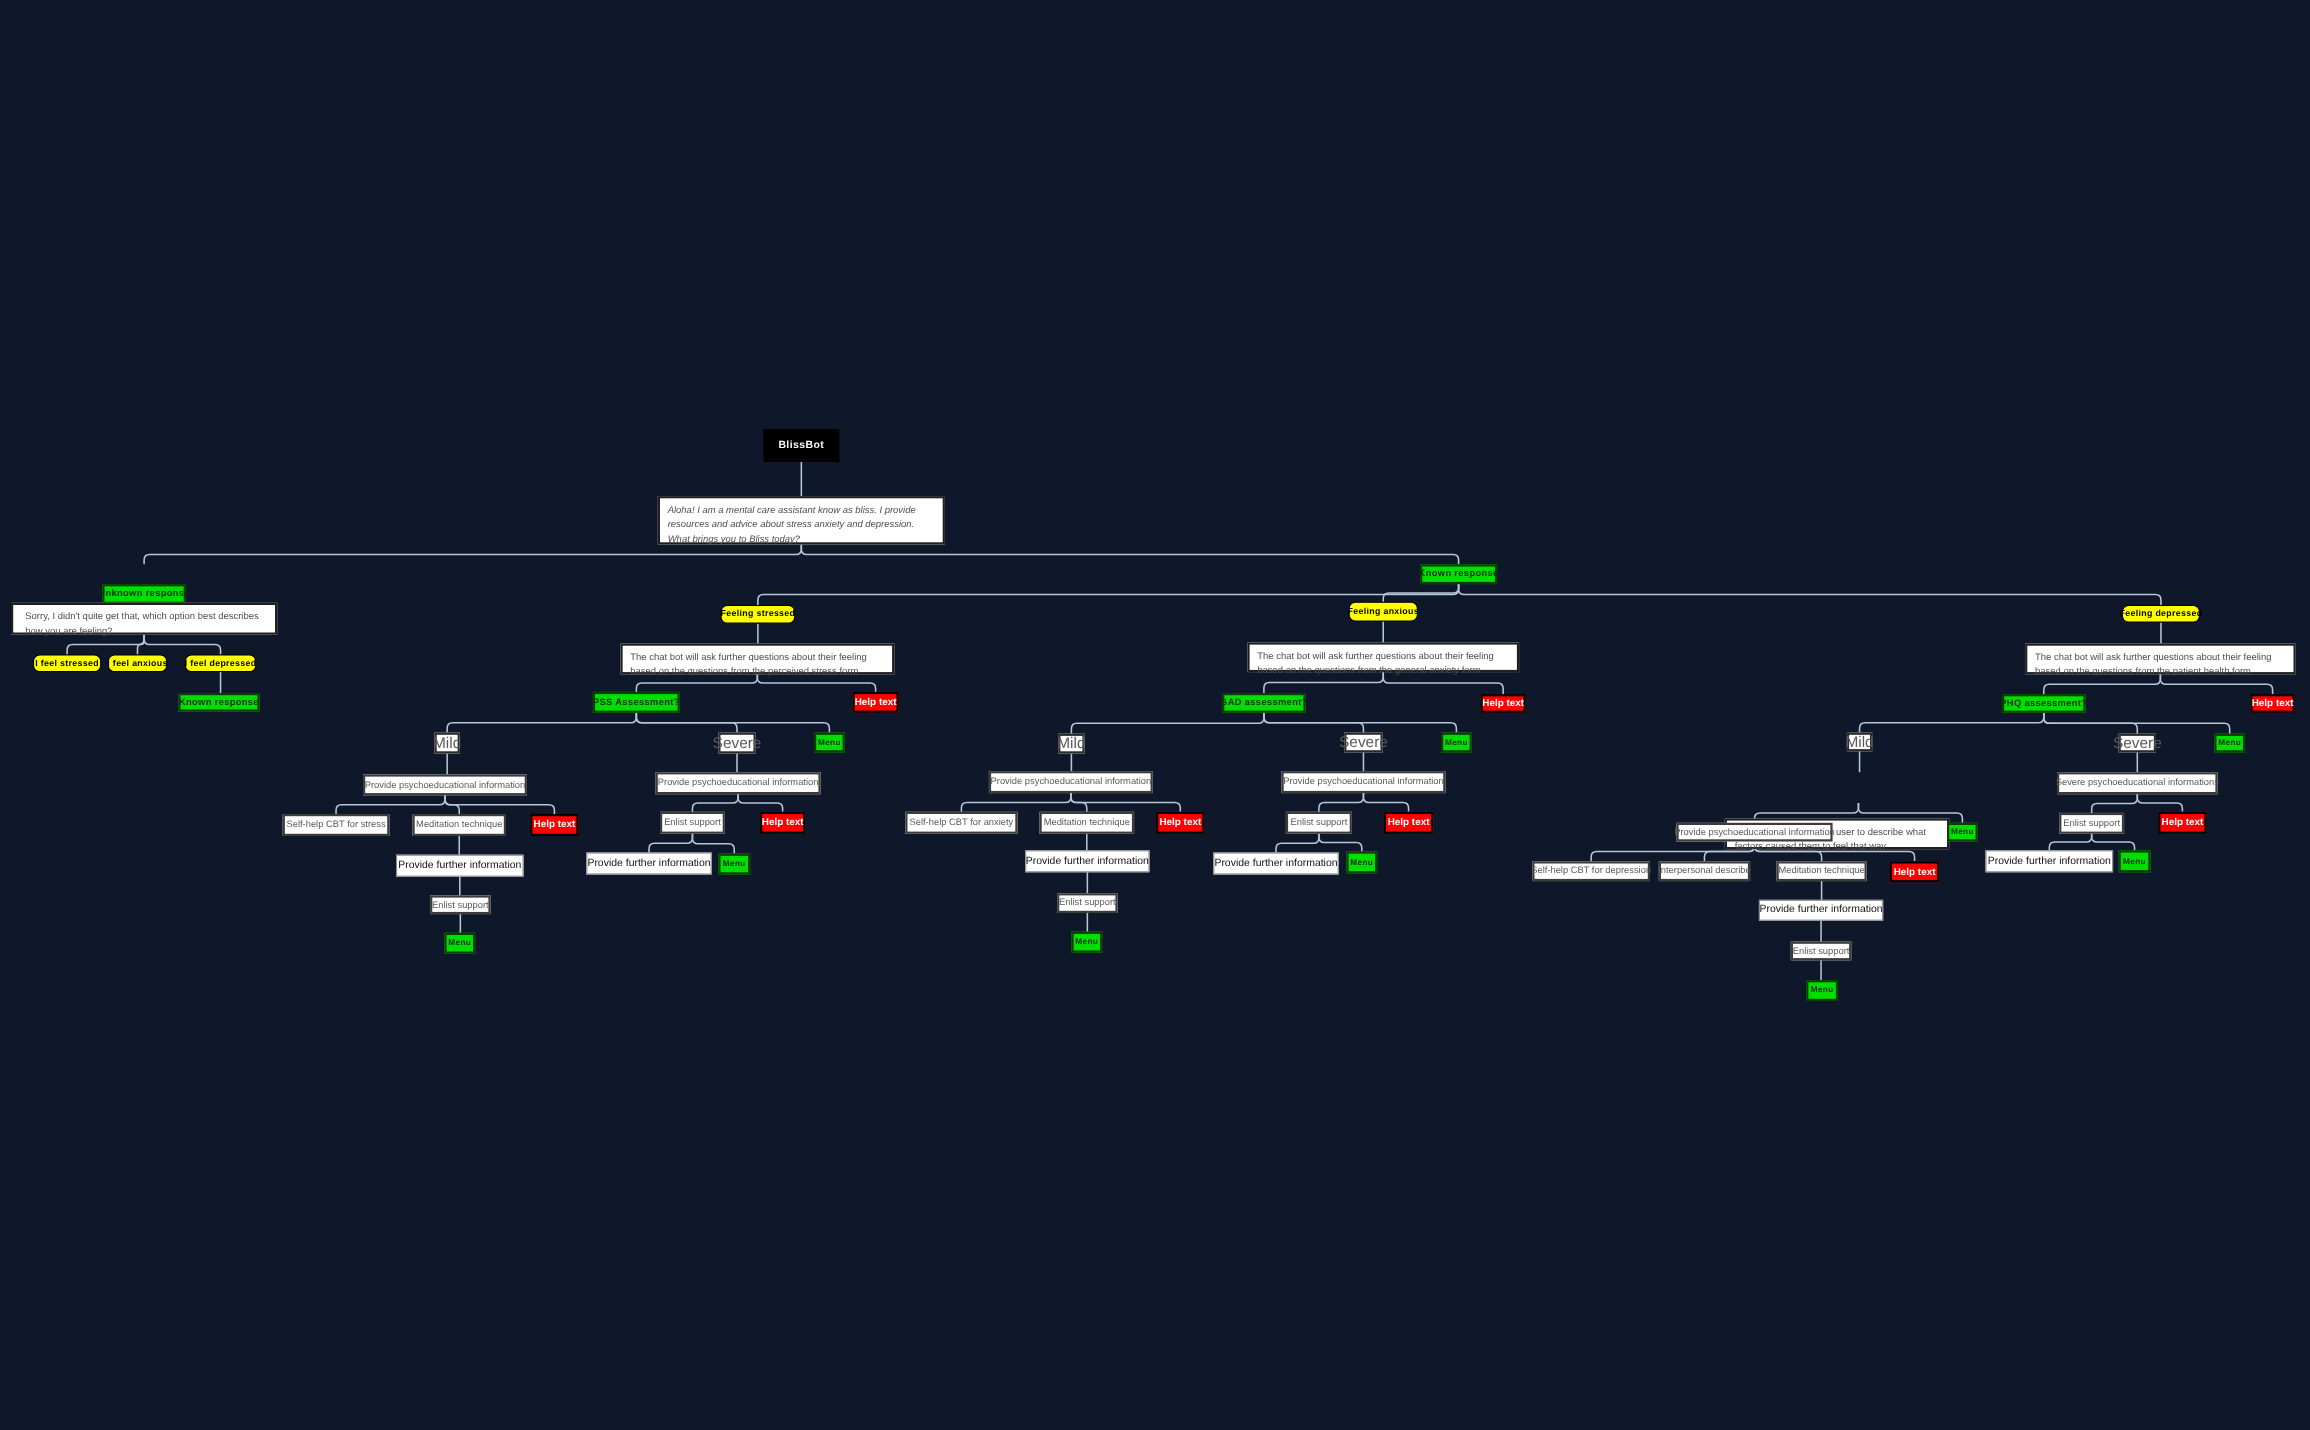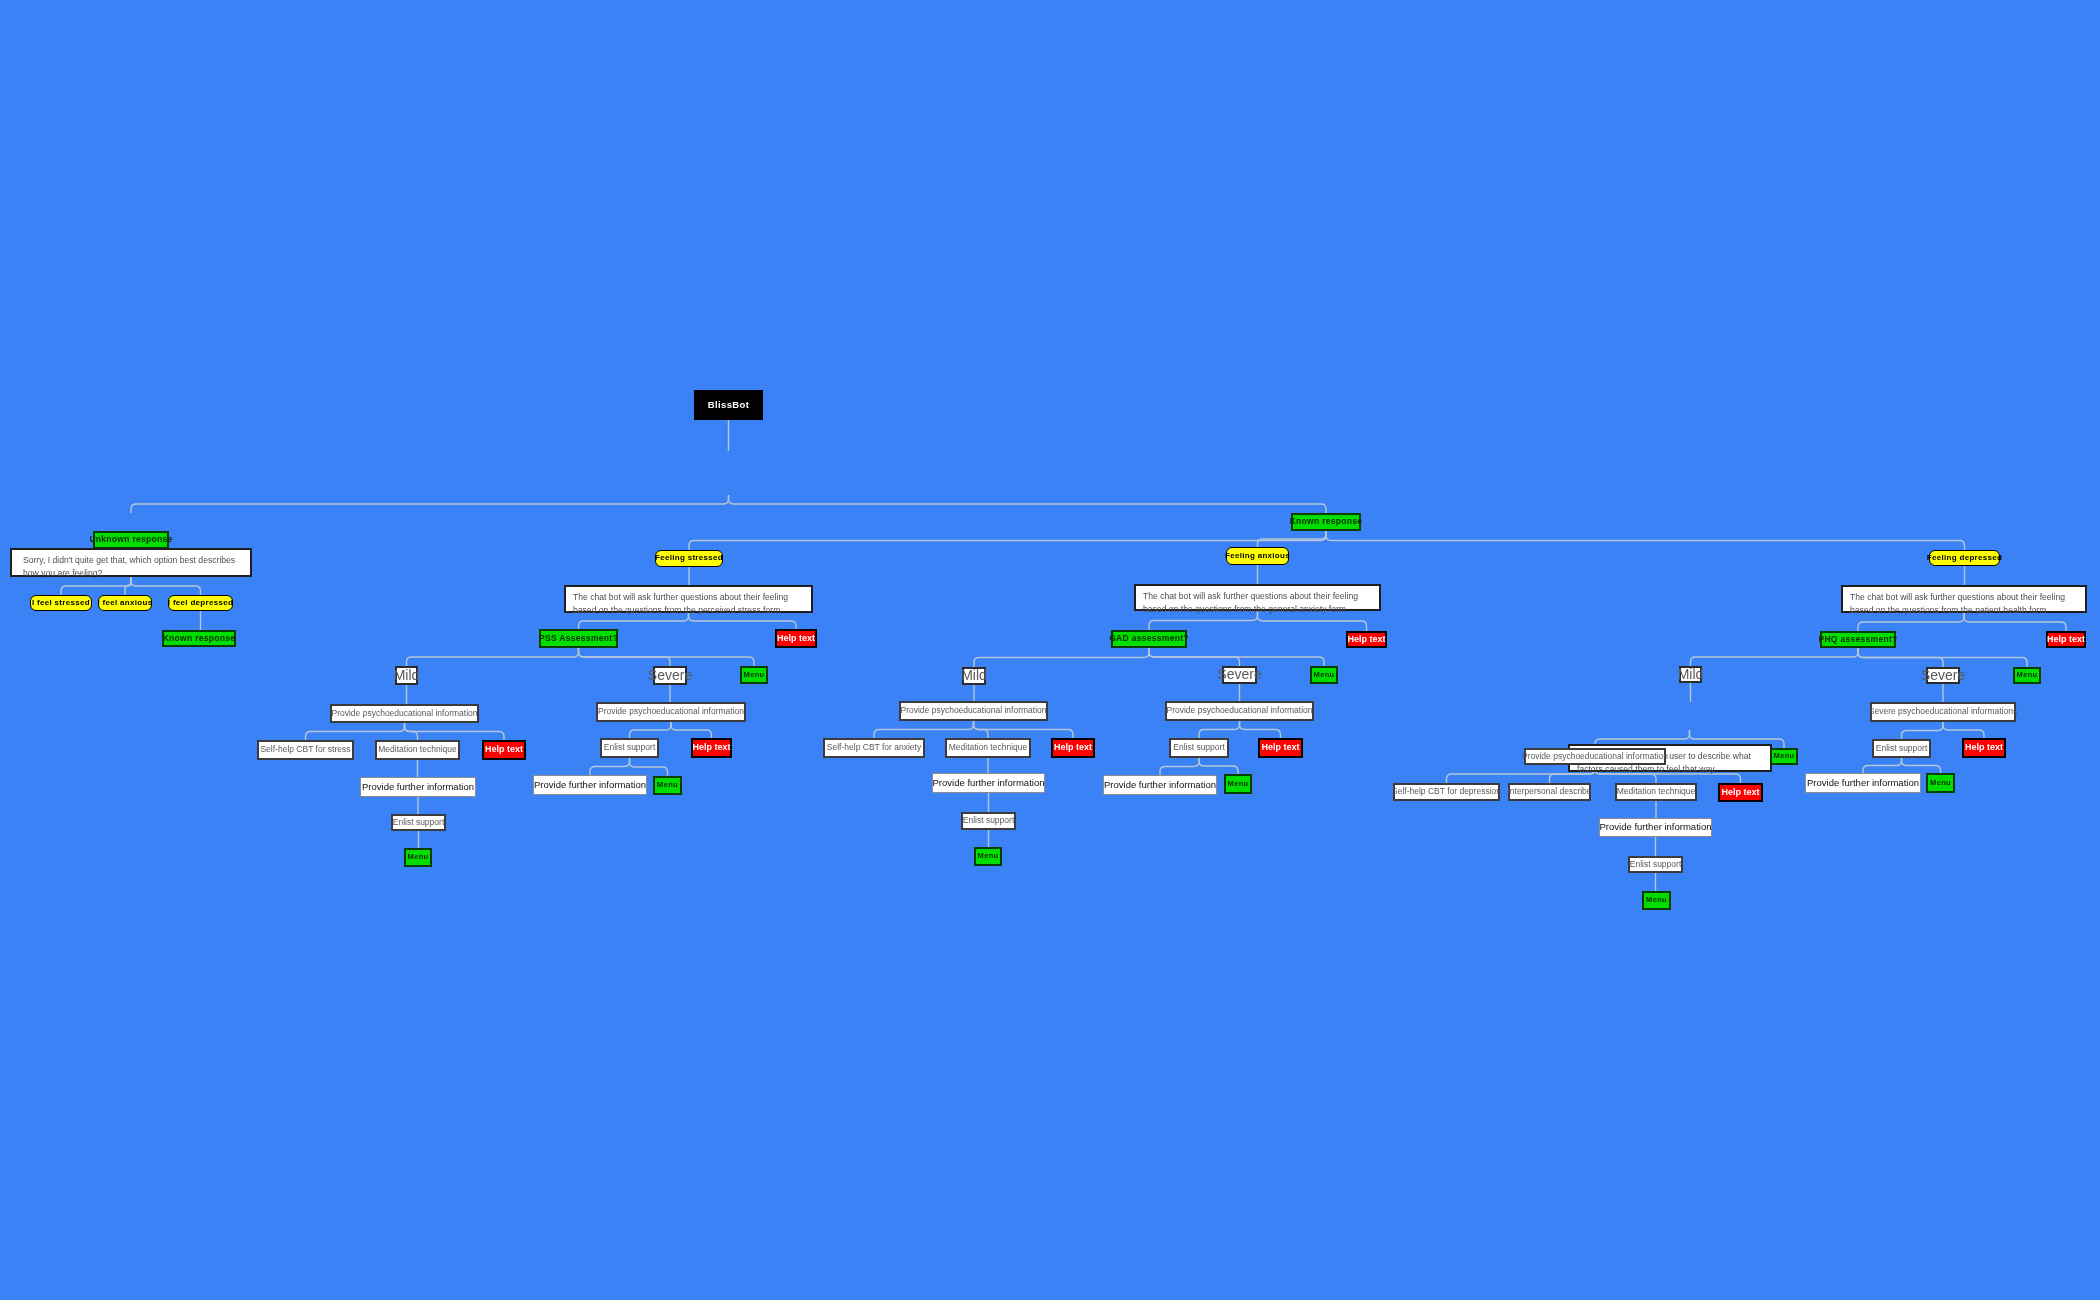--- a/index.html
+++ b/index.html
@@ -1,16 +1,16 @@
 <!DOCTYPE html>
 <html><head>
 <meta charset="utf-8">
 <style>
   html,body{margin:0;padding:0;background:#ffffff;}
-  #canvas{position:relative;width:2100px;height:1300px;background:#3b82f6;
+  #canvas{position:relative;width:2100px;height:1300px;background:#0f172a;
           font-family:"Liberation Sans", sans-serif;overflow:hidden;}
   #edges{position:absolute;left:0;top:0;width:2100px;height:1300px;}
   .node{position:absolute;display:flex;align-items:center;justify-content:center;
         box-sizing:border-box;white-space:nowrap;line-height:1.1;}
   .title{background:#000000;color:#ffffff;font-weight:bold;font-size:9.5px;letter-spacing:.4px;}
   .desc{background:#ffffff;border:2px solid #1f1f1f;color:#4d4d4d;font-size:8.6px;
         line-height:1.55;display:block;padding:4px 7px;text-align:left;white-space:normal;}
   .desc.italic{font-style:italic;}
   .state{background:#00dd00;border:2px solid #0a3d00;color:#0b2e00;font-weight:bold;
          font-size:8.5px;letter-spacing:.3px;}
@@ -93,20 +93,21 @@
       <path d="M 1655.5 837 L 1655.5 856" class="edge"></path>
       <path d="M 1655.5 873 L 1655.5 891" class="edge"></path>
       <path d="M 1943 684 L 1943 702" class="edge"></path>
       <path d="M 1943 722 L 1943 725.5 Q 1943 730.5 1938 730.5 L 1906.5 730.5 Q 1901.5 730.5 1901.5 735.5 L 1901.5 739" class="edge"></path>
       <path d="M 1943 722 L 1943 725 Q 1943 730 1948 730 L 1979 730 Q 1984 730 1984 735 L 1984 738" class="edge"></path>
       <path d="M 1901.5 758 L 1901.5 760.5 Q 1901.5 765.5 1896.5 765.5 L 1868 765.5 Q 1863 765.5 1863 770.5 L 1863 773" class="edge"></path>
       <path d="M 1901.5 758 L 1901.5 760.5 Q 1901.5 765.5 1906.5 765.5 L 1935.5 765.5 Q 1940.5 765.5 1940.5 770.5 L 1940.5 773" class="edge"></path>
     </svg>
 
 <div class="node title" style="left: 694px; top: 390px; width: 69px; height: 30px;">BlissBot</div>
+    <div class="node desc italic" style="left: 598px; top: 451px; width: 261px; height: 44px;">Aloha! I am a mental care assistant know as bliss. I provide resources and advice about stress anxiety and depression. What brings you to Bliss today?</div>
     <div class="node state" style="left: 93px; top: 513px; width: 76px; height: 18px; margin-top: 18px;">Unknown response</div>
     <div class="node state" style="left: 1291px; top: 513px; width: 70px; height: 18px;">Known response</div>
     <div class="node desc" style="left: 10px; top: 548px; width: 242px; height: 29px; padding-left: 11px;">Sorry, I didn't quite get that, which option best describes how you are feeling?</div>
     <div class="node option" style="left: 30px; top: 595px; width: 62px; height: 16px;">I feel stressed</div>
     <div class="node option" style="left: 98px; top: 595px; width: 54px; height: 16px;">I feel anxious</div>
     <div class="node option" style="left: 168px; top: 595px; width: 65px; height: 16px;">I feel depressed</div>
     <div class="node state" style="left: 162px; top: 630px; width: 74px; height: 17px;">Known response</div>
     <div class="node option" style="left: 655px; top: 550px; width: 68px; height: 17px;">Feeling stressed</div>
     <div class="node desc" style="left: 564px; top: 585px; width: 249px; height: 28px;">The chat bot will ask further questions about their feeling based on the questions from the perceived stress form</div>
     <div class="node state" style="left: 539px; top: 629px; width: 79px; height: 19px;">PSS Assessment?</div>

